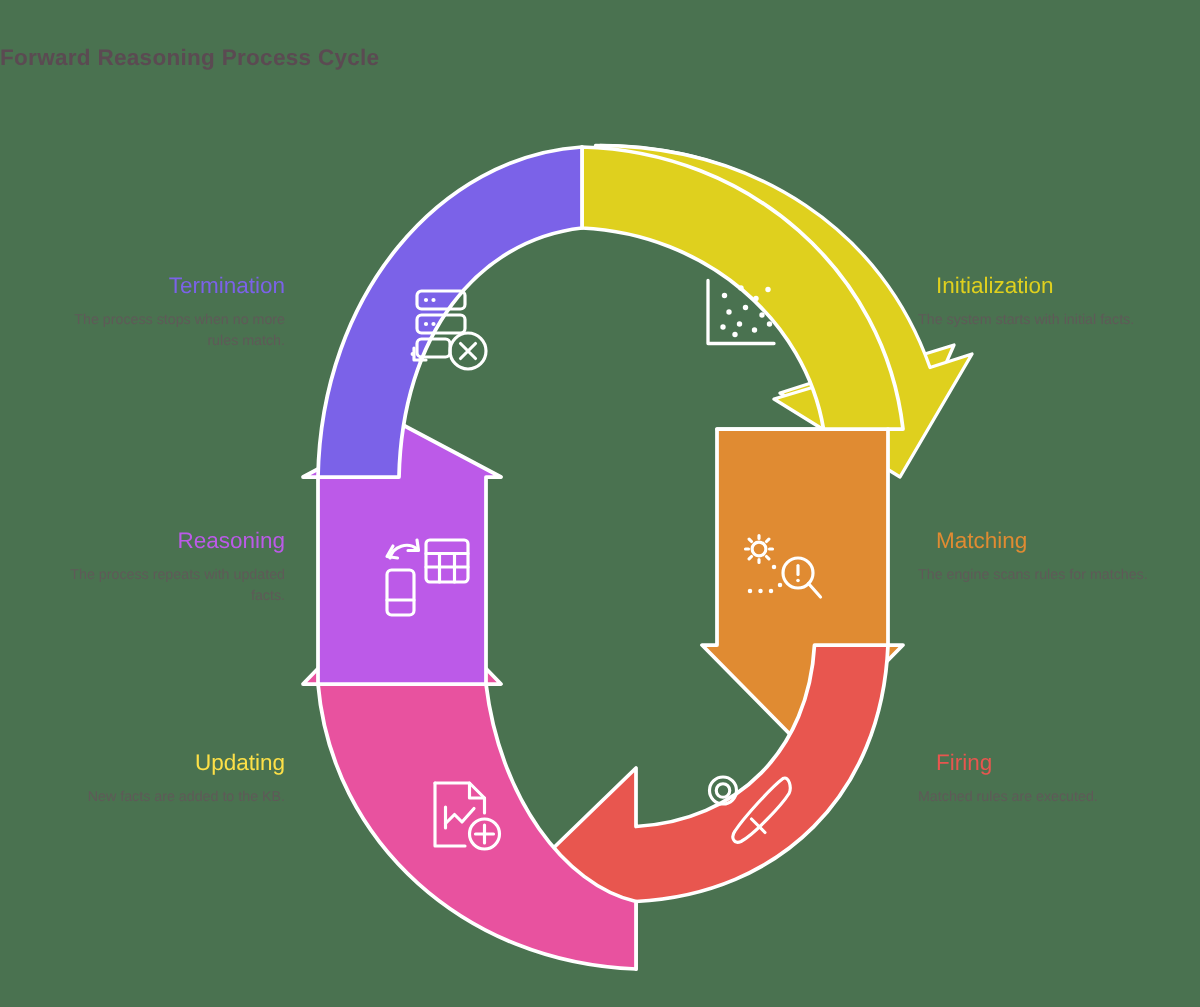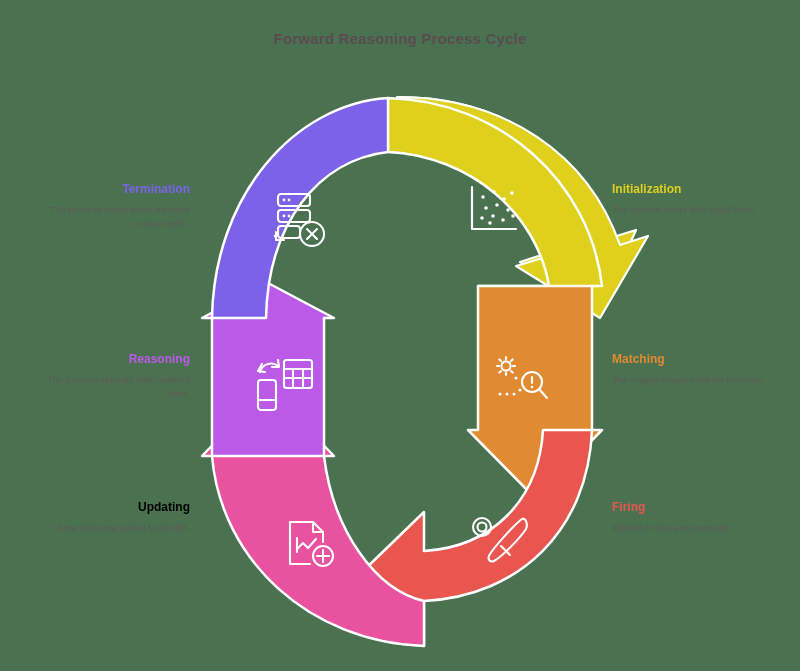--- a/index.html
+++ b/index.html
@@ -15,21 +15,21 @@
     overflow: hidden;
     font-family: "Liberation Sans", sans-serif;
   }
 
   
   #title {
     position: absolute;
     left: 0;
     top: 30px;
     width: 800px;
-    text-align: center;
+    text-align: left;
     font-size: 15px;
     font-weight: bold;
     color: #5b4a52;
     letter-spacing: .2px;
   }
 
   
   #cycle-svg {
     position: absolute;
     left: 0;
@@ -37,24 +37,25 @@
     width: 800px;
     height: 671px;
   }
 
   
   .node-label {
     position: absolute;
     width: 190px;
   }
   .node-label .nl-title {
-    font-size: 12px;
-    font-weight: bold;
+    font-size: 15px;
+    font-weight: normal;
     line-height: 1.2;
     margin-bottom: 7px;
+    margin-left: 12px;
   }
   .node-label .nl-desc {
     font-size: 9.5px;
     line-height: 1.45;
     color: #5f5a58;
   }
   .side-right { left: 612px; text-align: left; }
   .side-left  { left: 0px;  text-align: right; padding-right: 14px; box-sizing: content-box; }
   .side-left .nl-desc { color: #5f5a58; }
 
@@ -335,17 +336,17 @@
     <div class="nl-title" style="color:#7b62e8">Termination</div>
     <div class="nl-desc">The process stops when no more rules match.</div>
   </div>
 
   <div class="node-label side-left" id="lbl-iteration">
     <div class="nl-title" style="color:#bc5ae8">Reasoning</div>
     <div class="nl-desc">The process repeats with updated facts.</div>
   </div>
 
   <div class="node-label side-left" id="lbl-updating">
-    <div class="nl-title" style="color:#000000">Updating</div>
+    <div class="nl-title" style="color:#fde047">Updating</div>
     <div class="nl-desc">New facts are added to the KB.</div>
   </div>
 
 </div>
 
 </body></html>

